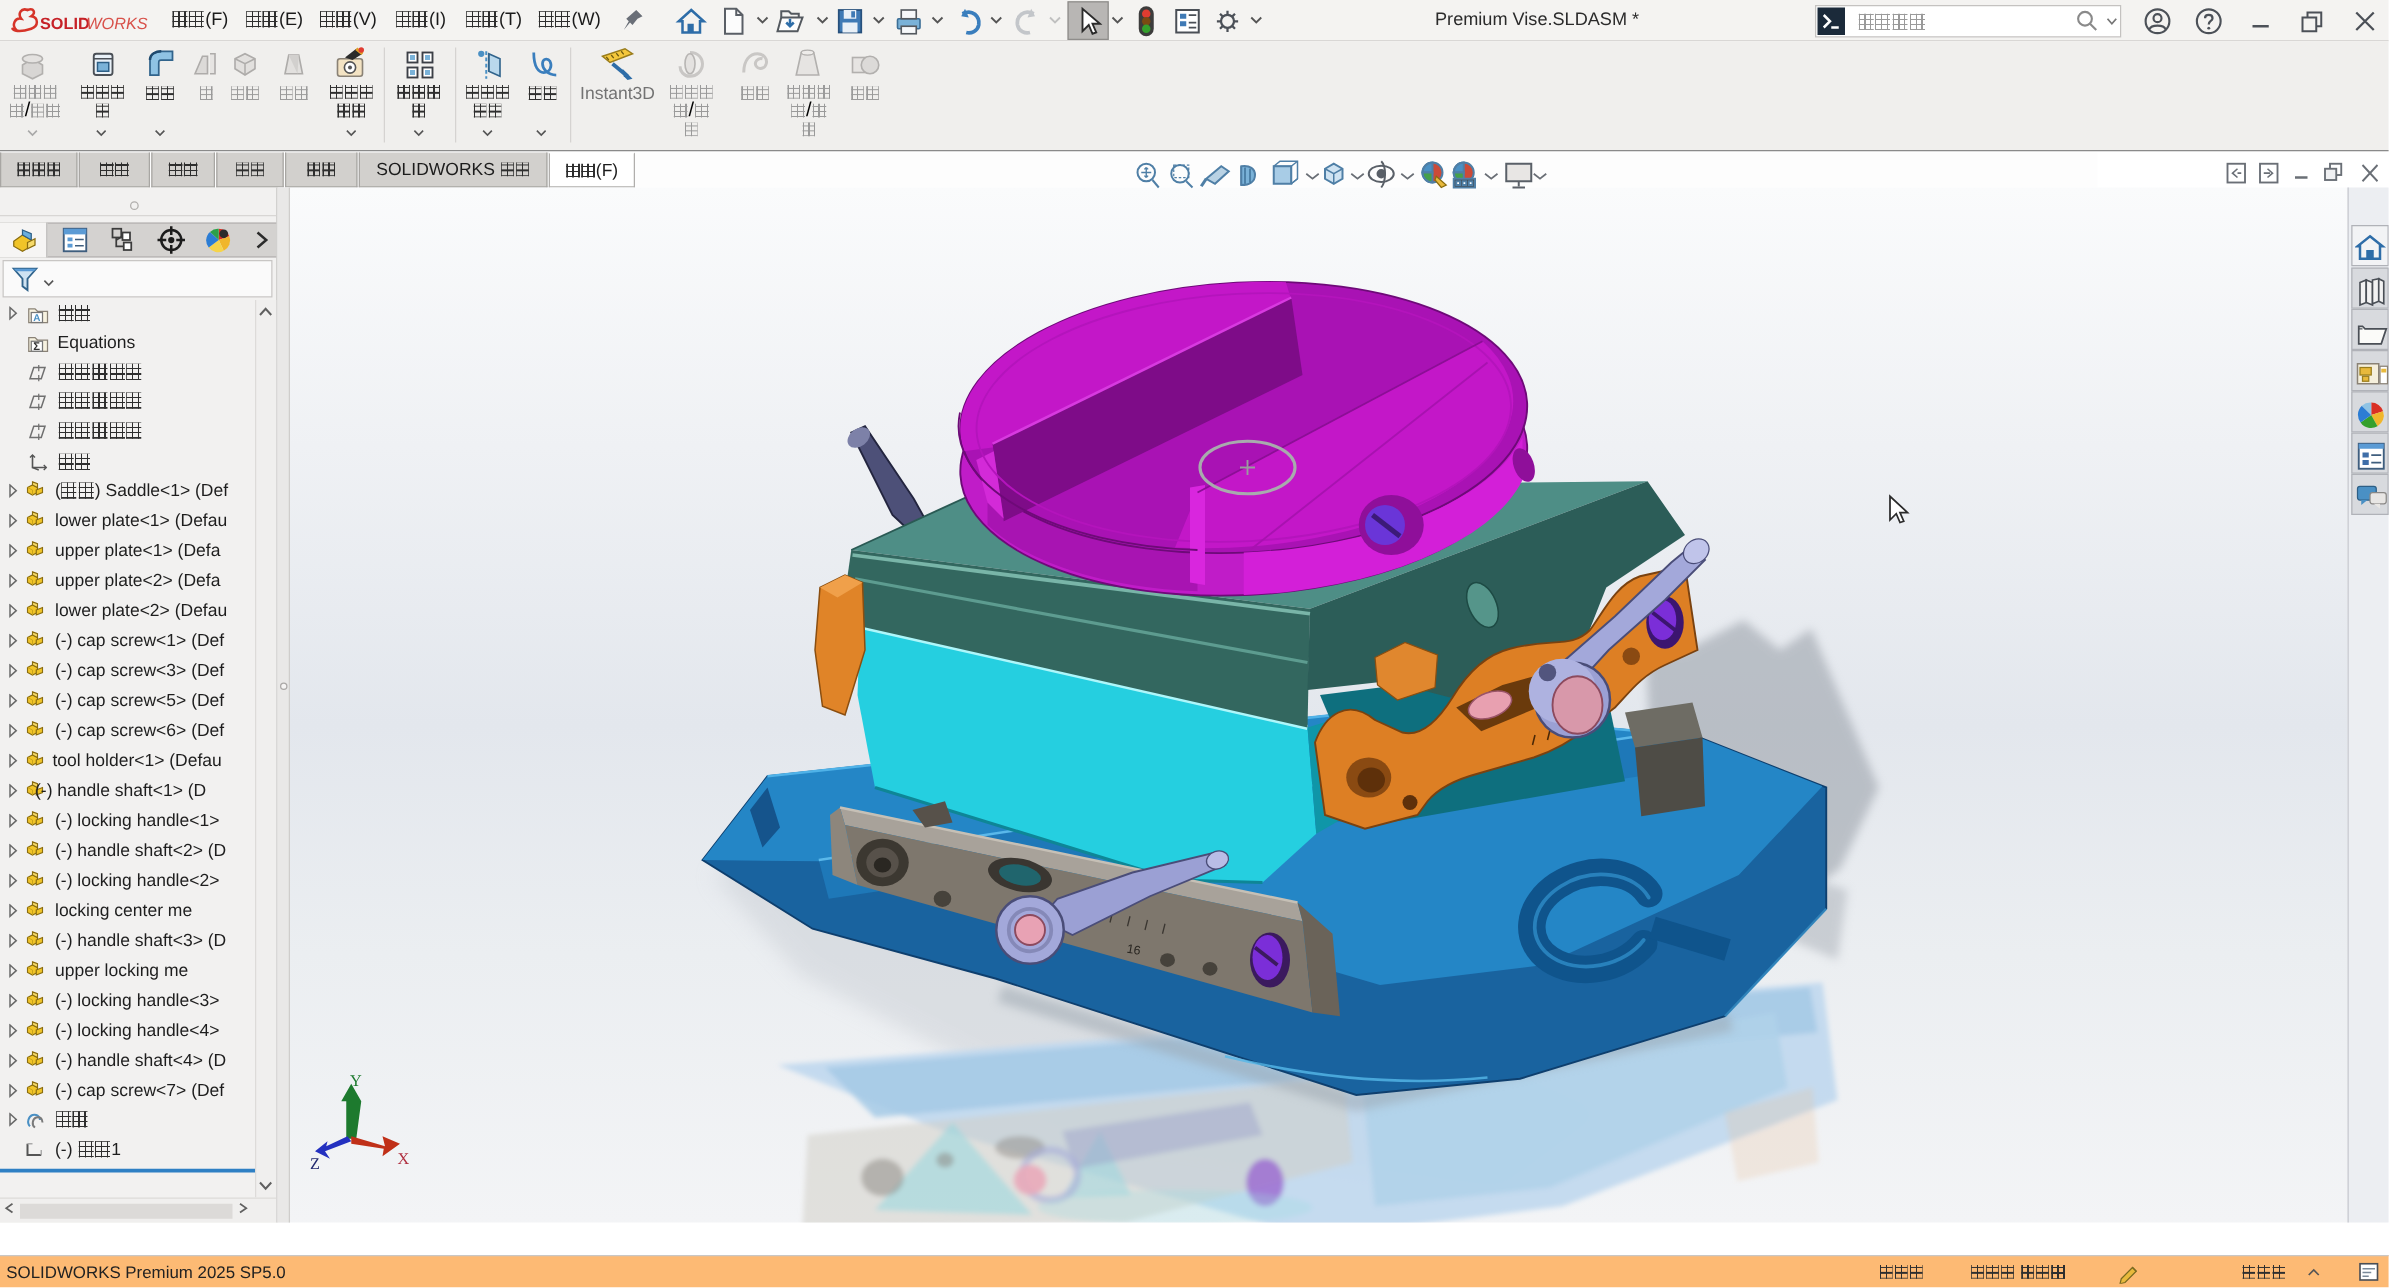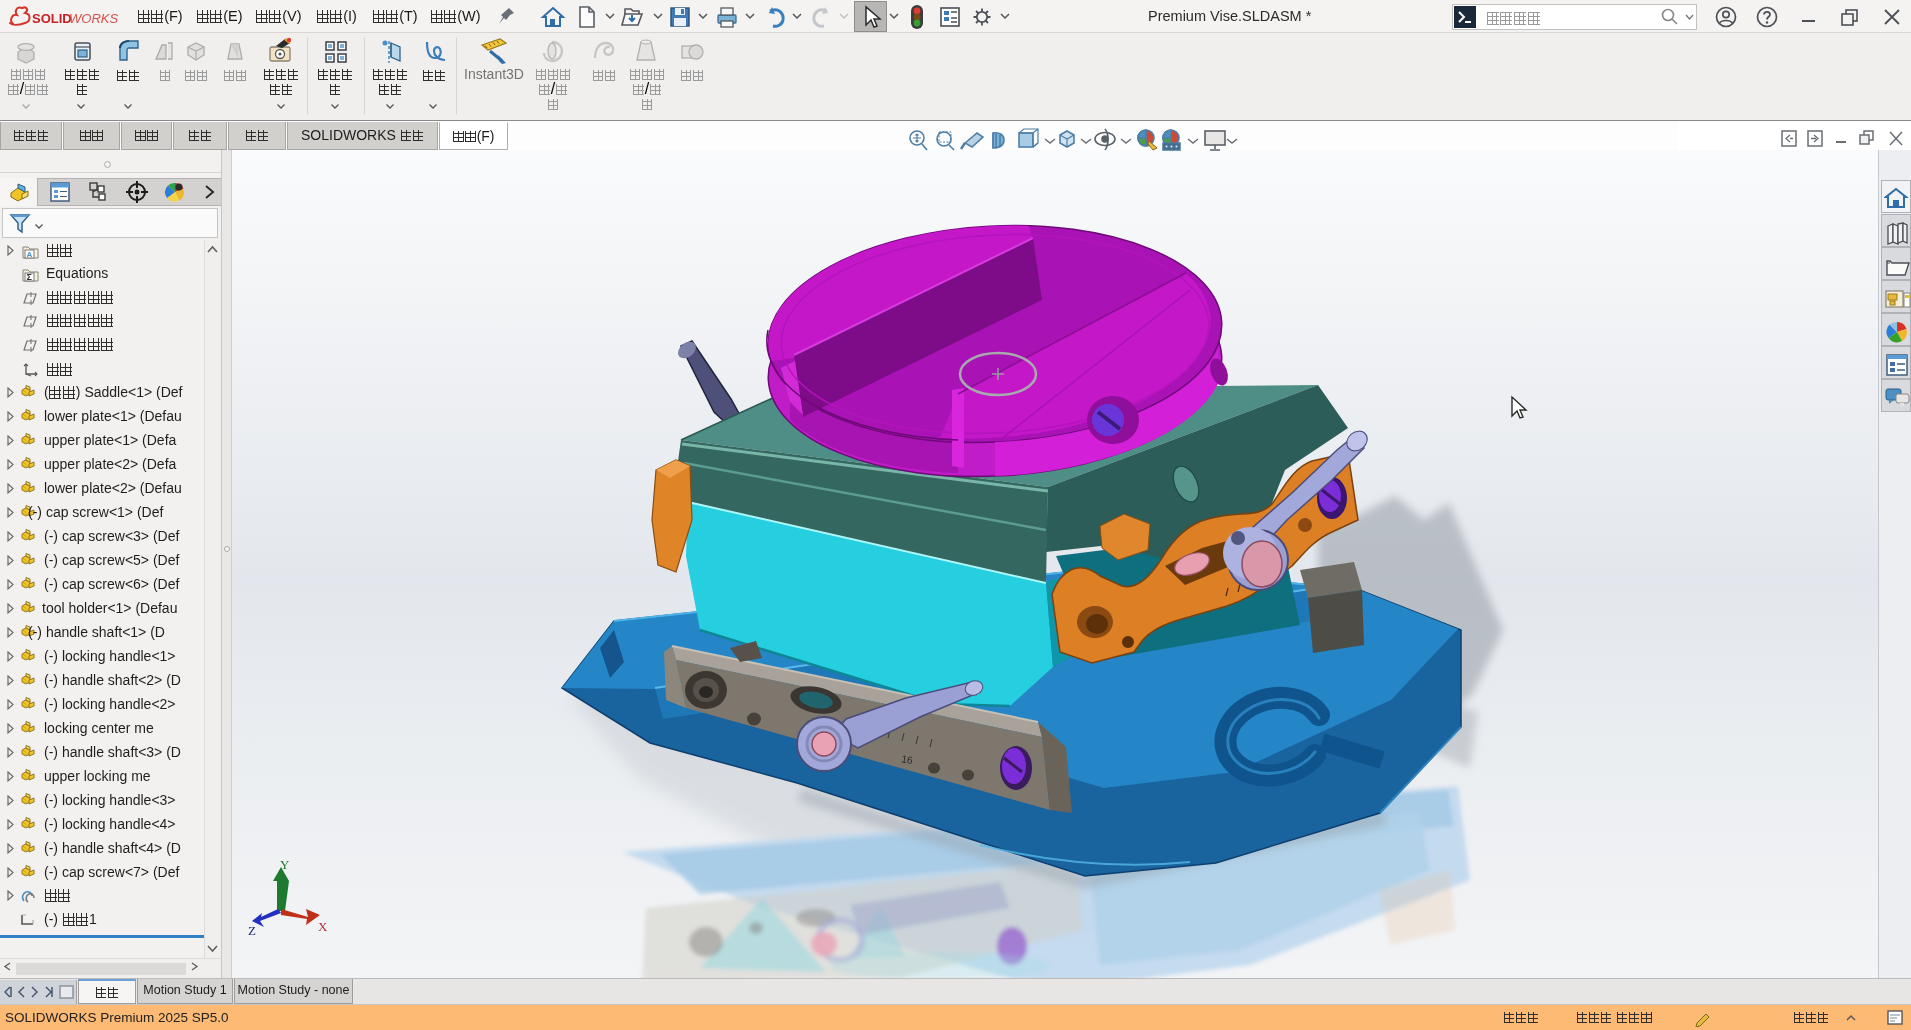--- a/index.html
+++ b/index.html
@@ -707,21 +707,21 @@
  <div class="abs" style="left:0;top:274px;height:0">
           <svg class="abs" style="left:6px;top:-7px" width="9" height="12">
             <path d="M2,1 L7,5.5 L2,10 Z" fill="none" stroke="#6a6a6a" stroke-width="1.2"></path>
           </svg>
           <svg class="abs" style="left:20px;top:-10px" width="18" height="17">
             <path d="M2,6 L6,4 L10,6 L10,10 L6,12 L2,10 Z" fill="#f0c428" stroke="#8a6d10" stroke-width="0.9"></path>
             <path d="M6,1.5 L10,3 L10,6 L6,4 Z" fill="#f6da6a" stroke="#8a6d10" stroke-width="0.9"></path>
             <path d="M9,8 L14,6 L14,10 L9,12 Z" fill="#f0c428" stroke="#8a6d10" stroke-width="0.9"></path>
             <path d="M2,6 L6,8 L6,12" fill="none" stroke="#caa41e" stroke-width="0.8"></path>
           </svg>
-          <span class="abs" style="left:28px;top:-10px;white-space:nowrap">(-) cap screw&lt;1&gt; (Def</span>
+          <span class="abs" style="left:44px;top:-10px;white-space:nowrap">(-) cap screw&lt;1&gt; (Def</span>
         </div>
  <div class="abs" style="left:0;top:298px;height:0">
           <svg class="abs" style="left:6px;top:-7px" width="9" height="12">
             <path d="M2,1 L7,5.5 L2,10 Z" fill="none" stroke="#6a6a6a" stroke-width="1.2"></path>
           </svg>
           <svg class="abs" style="left:20px;top:-10px" width="18" height="17">
             <path d="M2,6 L6,4 L10,6 L10,10 L6,12 L2,10 Z" fill="#f0c428" stroke="#8a6d10" stroke-width="0.9"></path>
             <path d="M6,1.5 L10,3 L10,6 L6,4 Z" fill="#f6da6a" stroke="#8a6d10" stroke-width="0.9"></path>
             <path d="M9,8 L14,6 L14,10 L9,12 Z" fill="#f0c428" stroke="#8a6d10" stroke-width="0.9"></path>
             <path d="M2,6 L6,8 L6,12" fill="none" stroke="#caa41e" stroke-width="0.8"></path>
@@ -974,35 +974,20 @@
           <rect x="6" y="17" width="5" height="4" fill="#3f6ea8"></rect>
           <path d="M13,13 L21,13 M13,19 L21,19" stroke="#3f5e7e" stroke-width="1.4"></path>
         </svg></div>
  <div class="tpbox" style="top:229px"><svg width="28" height="30" style="margin:4px 0 0 2px">
           <rect x="2" y="5" width="15" height="11" rx="2" fill="#4a90c4" stroke="#2d5f86"></rect>
           <path d="M5,16 L5,20 L10,16" fill="#4a90c4"></path>
           <rect x="12" y="10" width="13" height="9" rx="2" fill="#e8e6e4" stroke="#8a8886"></rect>
           <path d="M20,19 L20,23 L15,19" fill="#e8e6e4"></path>
         </svg></div>
 </div>
-<div class="abs" id="btabs">
- <div class="abs" style="left:0;top:1px;width:77px;height:24px;background:#cfd3da;border-right:1px solid #a8a6a4"></div>
- <svg class="abs" style="left:2px;top:5px" width="76" height="16">
-  <g stroke="#3f5068" stroke-width="1.4" fill="#3f5068">
-          <path d="M8,3 L3,8 L8,13 M9,3 L9,13" fill="none"></path>
-          <path d="M22,3 L17,8 L22,13" fill="none"></path>
-          <path d="M30,3 L35,8 L30,13" fill="none"></path>
-          <path d="M44,3 L49,8 L44,13 M50,3 L50,13" fill="none"></path>
-          <rect x="58" y="2" width="13" height="12" fill="#e8eaee" stroke="#8a8e96"></rect>
-        </g>
- </svg>
- <div class="btab" style="left:78px;width:58px;background:#f6f5f4;border-top:2px solid #6a9fd8"><span class="h hs"></span><span class="h hs"></span></div>
- <div class="btab" style="left:137px;width:96px;font-size:12.5px">Motion Study 1</div>
- <div class="btab" style="left:234px;width:119px;font-size:12.5px">Motion Study - none</div>
-</div>
 <div class="abs" id="sbar">
  <div class="abs" style="left:5px;top:5px">SOLIDWORKS Premium 2025 SP5.0</div>
  <div class="abs" style="left:1503px;top:5px"><span class="h hs"></span><span class="h hs"></span><span class="h hs"></span></div>
  <div class="abs" style="left:1576px;top:5px"><span class="h hs"></span><span class="h hs"></span><span class="h hs"></span>&nbsp;<span class="h hs"></span><span class="h hs"></span><span class="h hs"></span></div>
  <svg class="abs" style="left:1694px;top:4px" width="20" height="18">
         <path d="M3,14 L12,5 L15,8 L6,17 L2,18 Z" fill="#e8b93c" stroke="#7a6a20" stroke-width="1"></path>
         <path d="M12,5 L15,8" stroke="#7a6a20"></path>
       </svg>
  <div class="abs" style="left:1793px;top:5px"><span class="h hs"></span><span class="h hs"></span><span class="h hs"></span></div>
  <svg class="abs" style="left:1845px;top:9px" width="12" height="9">

